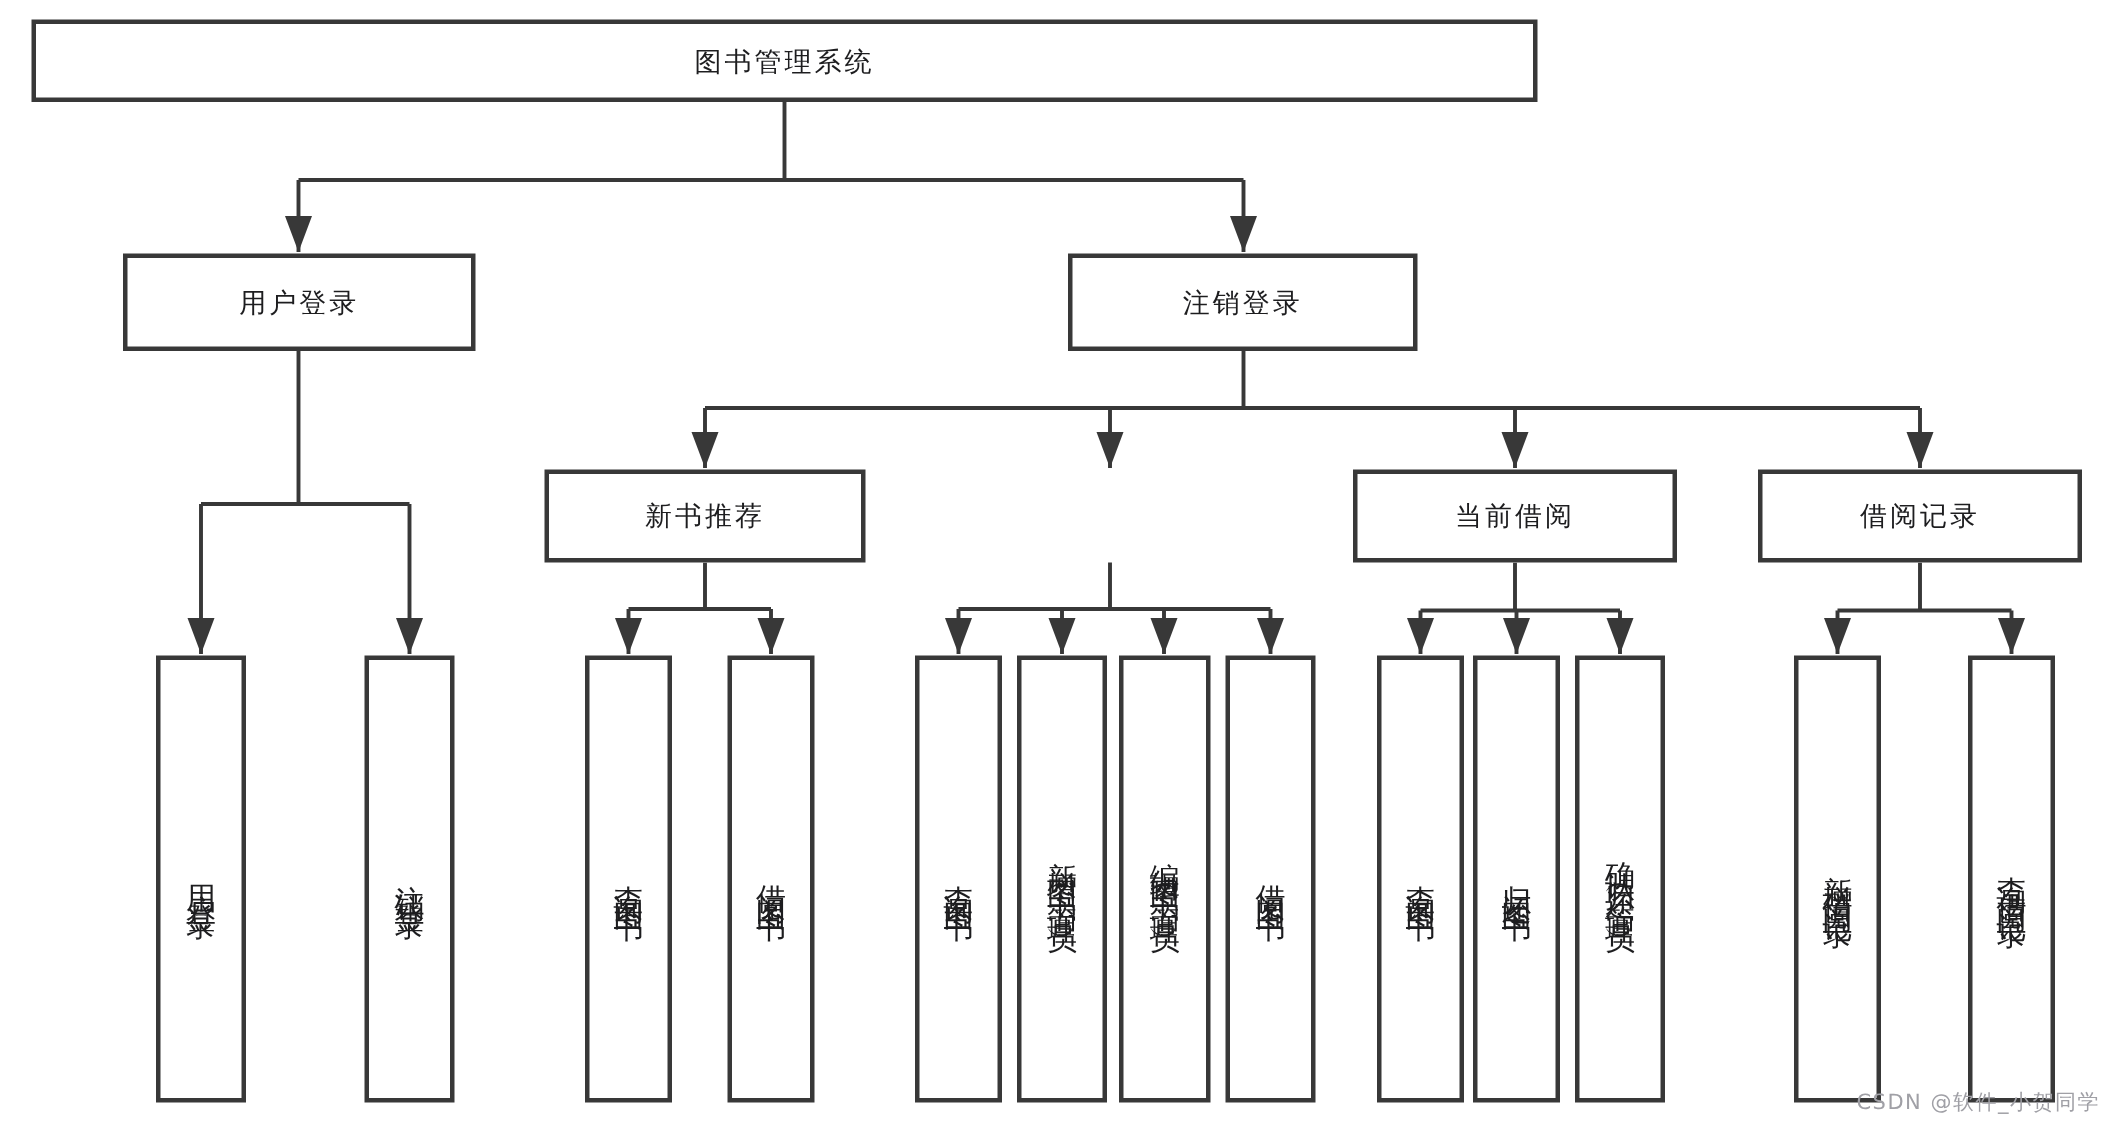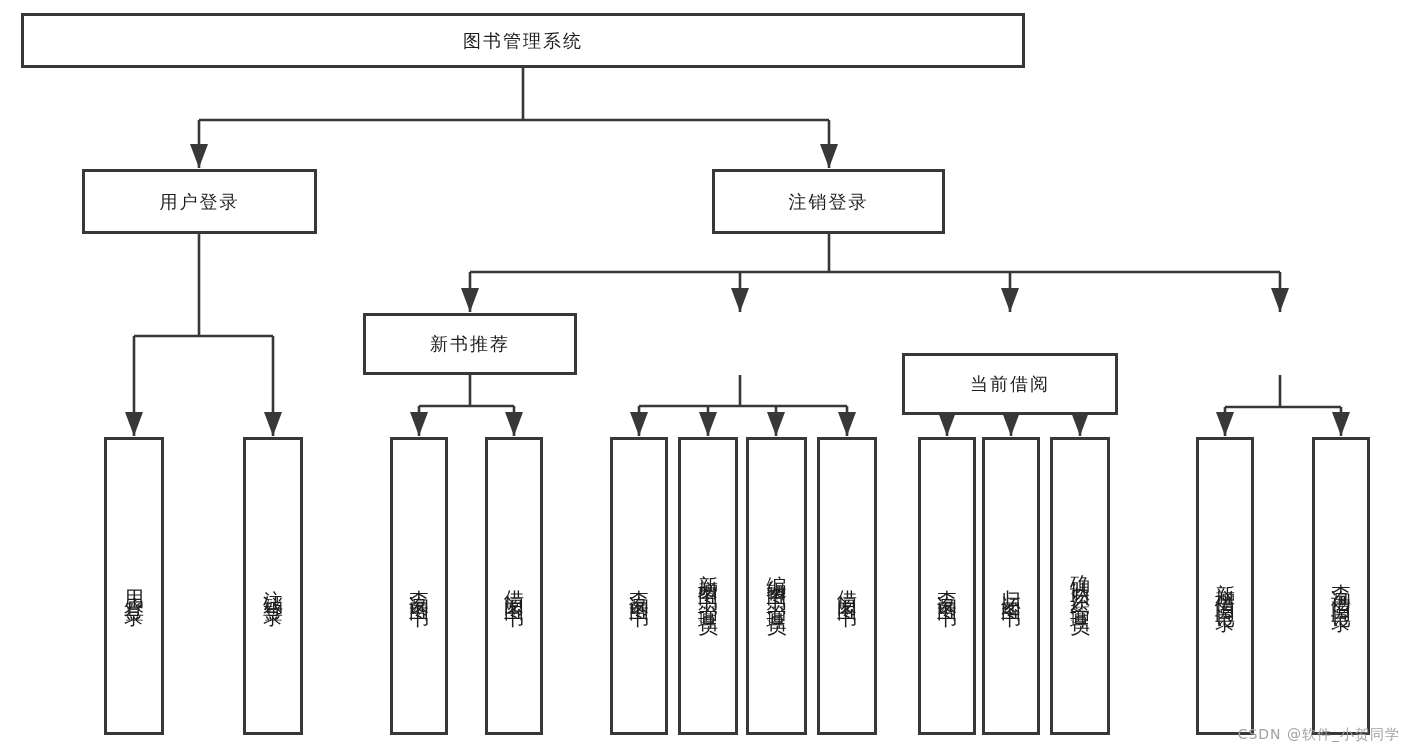--- a/index.html
+++ b/index.html
@@ -31,21 +31,21 @@
     letter-spacing:6px;
     line-height:1.05;
     white-space:normal;
   }
   
   .n-root { left:21px;  top:13px;  width:1004px; height:55px; }
   .n-l2a  { left:82px;  top:169px; width:235px;  height:65px; }
   .n-l2b  { left:712px; top:169px; width:233px;  height:65px; }
   .n-l3a  { left:363px; top:313px; width:214px;  height:62px; }
   .n-l3b  { left:633px; top:313px; width:214px;  height:62px; }
-  .n-l3c  { left:902px; top:313px; width:216px;  height:62px;margin-top:40px; }
+  .n-l3c  { left:902px; top:313px; width:216px;  height:62px; }
   .n-l3d  { left:1172px;top:313px; width:216px;  height:62px; }
   
   .leaf { top:437px; height:298px; }
   .lf-u1  { left:104px;  width:60px; }
   .lf-u2  { left:243px;  width:60px; }
   .lf-nb1 { left:390px;  width:58px; }
   .lf-nb2 { left:485px;  width:58px; }
   .lf-bw1 { left:610px;  width:58px; }
   .lf-bw2 { left:678px;  width:60px; }
   .lf-bw3 { left:746px;  width:61px; }
@@ -109,20 +109,21 @@
     </g>
   </svg>
 
   <div class="box n-root">图书管理系统</div>
 
   <div class="box n-l2a">用户登录</div>
   <div class="box n-l2b">注销登录</div>
 
   <div class="box n-l3a">新书推荐</div>
   <div class="box n-l3c">当前借阅</div>
+  <div class="box n-l3d">借阅记录</div>
 
   <div class="box vbox leaf lf-u1">用户登录</div>
   <div class="box vbox leaf lf-u2">注销登录</div>
 
   <div class="box vbox leaf lf-nb1">查询图书</div>
   <div class="box vbox leaf lf-nb2">借阅图书</div>
 
   <div class="box vbox leaf lf-bw1">查询图书</div>
   <div class="box vbox leaf lf-bw2">新增图书（管理员）</div>
   <div class="box vbox leaf lf-bw3">编辑图书（管理员）</div>

